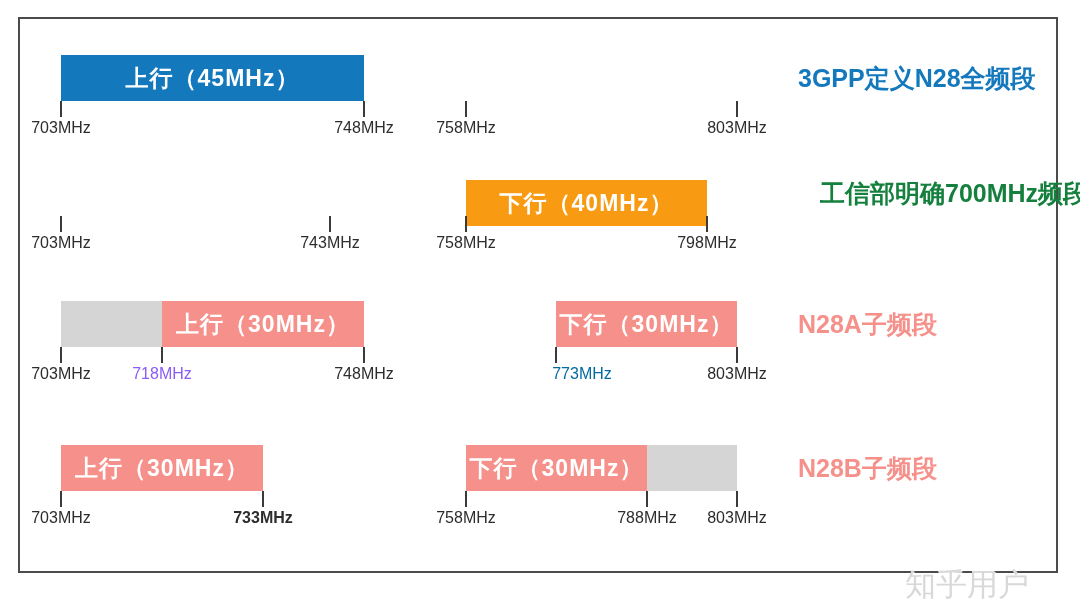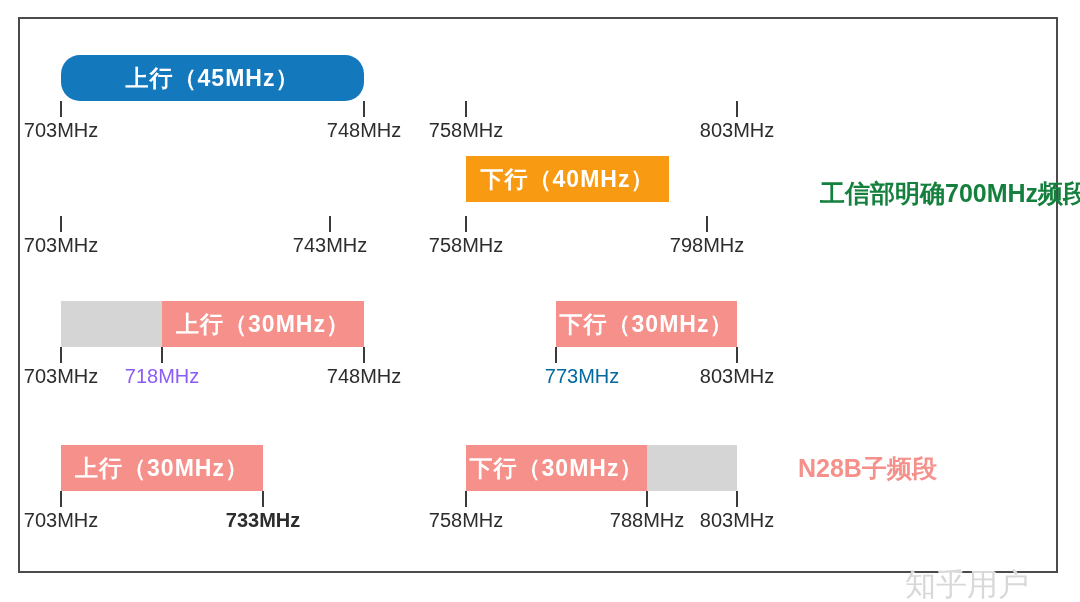--- a/index.html
+++ b/index.html
@@ -49,21 +49,21 @@
   .tick-line {
     position: absolute;
     width: 2px;
     height: 16px;
     margin-left: -1px;
     background: #3a3a3a;
   }
   .tick-label {
     position: absolute;
     transform: translateX(-50%);
-    font-size: 20px;
+    font-size: 16px;
     color: #2d2d2d;
     white-space: nowrap;
   }
   .row-caption {
     position: absolute;
     left: 798px;
     height: 46px;
     display: flex;
     align-items: center;
     font-size: 25px;
@@ -81,36 +81,37 @@
     z-index: 5;
     margin-top: 22px;
   }
 </style>
 </head>
 <body>
 
 <div class="canvas">
   <div class="frame"></div>
   <div class="rows">
-      <div class="bar-seg" style="left: 61px; top: 55px; width: 303px; background: rgb(20, 120, 189); border-radius: 19px;">
+      <div class="bar-seg" style="left: 61px; top: 55px; width: 303px; background: rgb(20, 120, 189);">
         <span class="bar-label">上行（45MHz）</span>
       </div>
       <div class="tick-line" style="left: 61px; top: 101px;"></div>
       <div class="tick-label" style="left: 61px; top: 119px; color: rgb(45, 45, 45);">703MHz</div>
       <div class="tick-line" style="left: 364px; top: 101px;"></div>
       <div class="tick-label" style="left: 364px; top: 119px; color: rgb(45, 45, 45);">748MHz</div>
       <div class="tick-line" style="left: 466px; top: 101px;"></div>
       <div class="tick-label" style="left: 466px; top: 119px; color: rgb(45, 45, 45);">758MHz</div>
       <div class="tick-line" style="left: 737px; top: 101px;"></div>
       <div class="tick-label" style="left: 737px; top: 119px; color: rgb(45, 45, 45);">803MHz</div>
+      <div class="row-caption" style="top: 55px; color: rgb(20, 120, 189);">3GPP定义N28全频段</div>
       <div class="tick-line" style="left: 61px; top: 216px;"></div>
       <div class="tick-label" style="left: 61px; top: 234px; color: rgb(45, 45, 45);">703MHz</div>
       <div class="tick-line" style="left: 330px; top: 216px;"></div>
       <div class="tick-label" style="left: 330px; top: 234px; color: rgb(45, 45, 45);">743MHz</div>
-      <div class="bar-seg" style="left: 466px; top: 156px; width: 203px; background: rgb(248, 155, 18);">
+      <div class="bar-seg" style="left: 466px; top: 180px; width: 241px; background: rgb(248, 155, 18);">
         <span class="bar-label">下行（40MHz）</span>
       </div>
       <div class="tick-line" style="left: 466px; top: 216px;"></div>
       <div class="tick-label" style="left: 466px; top: 234px; color: rgb(45, 45, 45);">758MHz</div>
       <div class="tick-line" style="left: 707px; top: 216px;"></div>
       <div class="tick-label" style="left: 707px; top: 234px; color: rgb(45, 45, 45);">798MHz</div>
       <div class="row-caption" style="top: 170px; color: #15803d; margin-left: 22px;">工信部明确700MHz频段</div>
       <div class="bar-seg" style="left: 61px; top: 301px; width: 101px; background: rgb(213, 213, 213);"></div>
       <div class="bar-seg" style="left: 162px; top: 301px; width: 202px; background: rgb(246, 144, 138);">
         <span class="bar-label">上行（30MHz）</span>
@@ -121,20 +122,21 @@
       <div class="tick-label" style="left: 162px; top: 365px; color: #8b5cf6;">718MHz</div>
       <div class="tick-line" style="left: 364px; top: 347px;"></div>
       <div class="tick-label" style="left: 364px; top: 365px; color: rgb(45, 45, 45);">748MHz</div>
       <div class="bar-seg" style="left: 556px; top: 301px; width: 181px; background: rgb(246, 144, 138);">
         <span class="bar-label">下行（30MHz）</span>
       </div>
       <div class="tick-line" style="left: 556px; top: 347px;"></div>
       <div class="tick-label" style="left: 582px; top: 365px; color: #0369a1;">773MHz</div>
       <div class="tick-line" style="left: 737px; top: 347px;"></div>
       <div class="tick-label" style="left: 737px; top: 365px; color: rgb(45, 45, 45);">803MHz</div>
+      <div class="row-caption" style="top: 301px; color: rgb(246, 144, 138);">N28A子频段</div>
       <div class="bar-seg" style="left: 61px; top: 445px; width: 202px; background: rgb(246, 144, 138);">
         <span class="bar-label">上行（30MHz）</span>
       </div>
       <div class="tick-line" style="left: 61px; top: 491px;"></div>
       <div class="tick-label" style="left: 61px; top: 509px; color: rgb(45, 45, 45);">703MHz</div>
       <div class="tick-line" style="left: 263px; top: 491px;"></div>
       <div class="tick-label" style="left: 263px; top: 509px; color: rgb(45, 45, 45); font-weight: bold;">733MHz</div>
       <div class="bar-seg" style="left: 466px; top: 445px; width: 181px; background: rgb(246, 144, 138);">
         <span class="bar-label">下行（30MHz）</span>
       </div>

